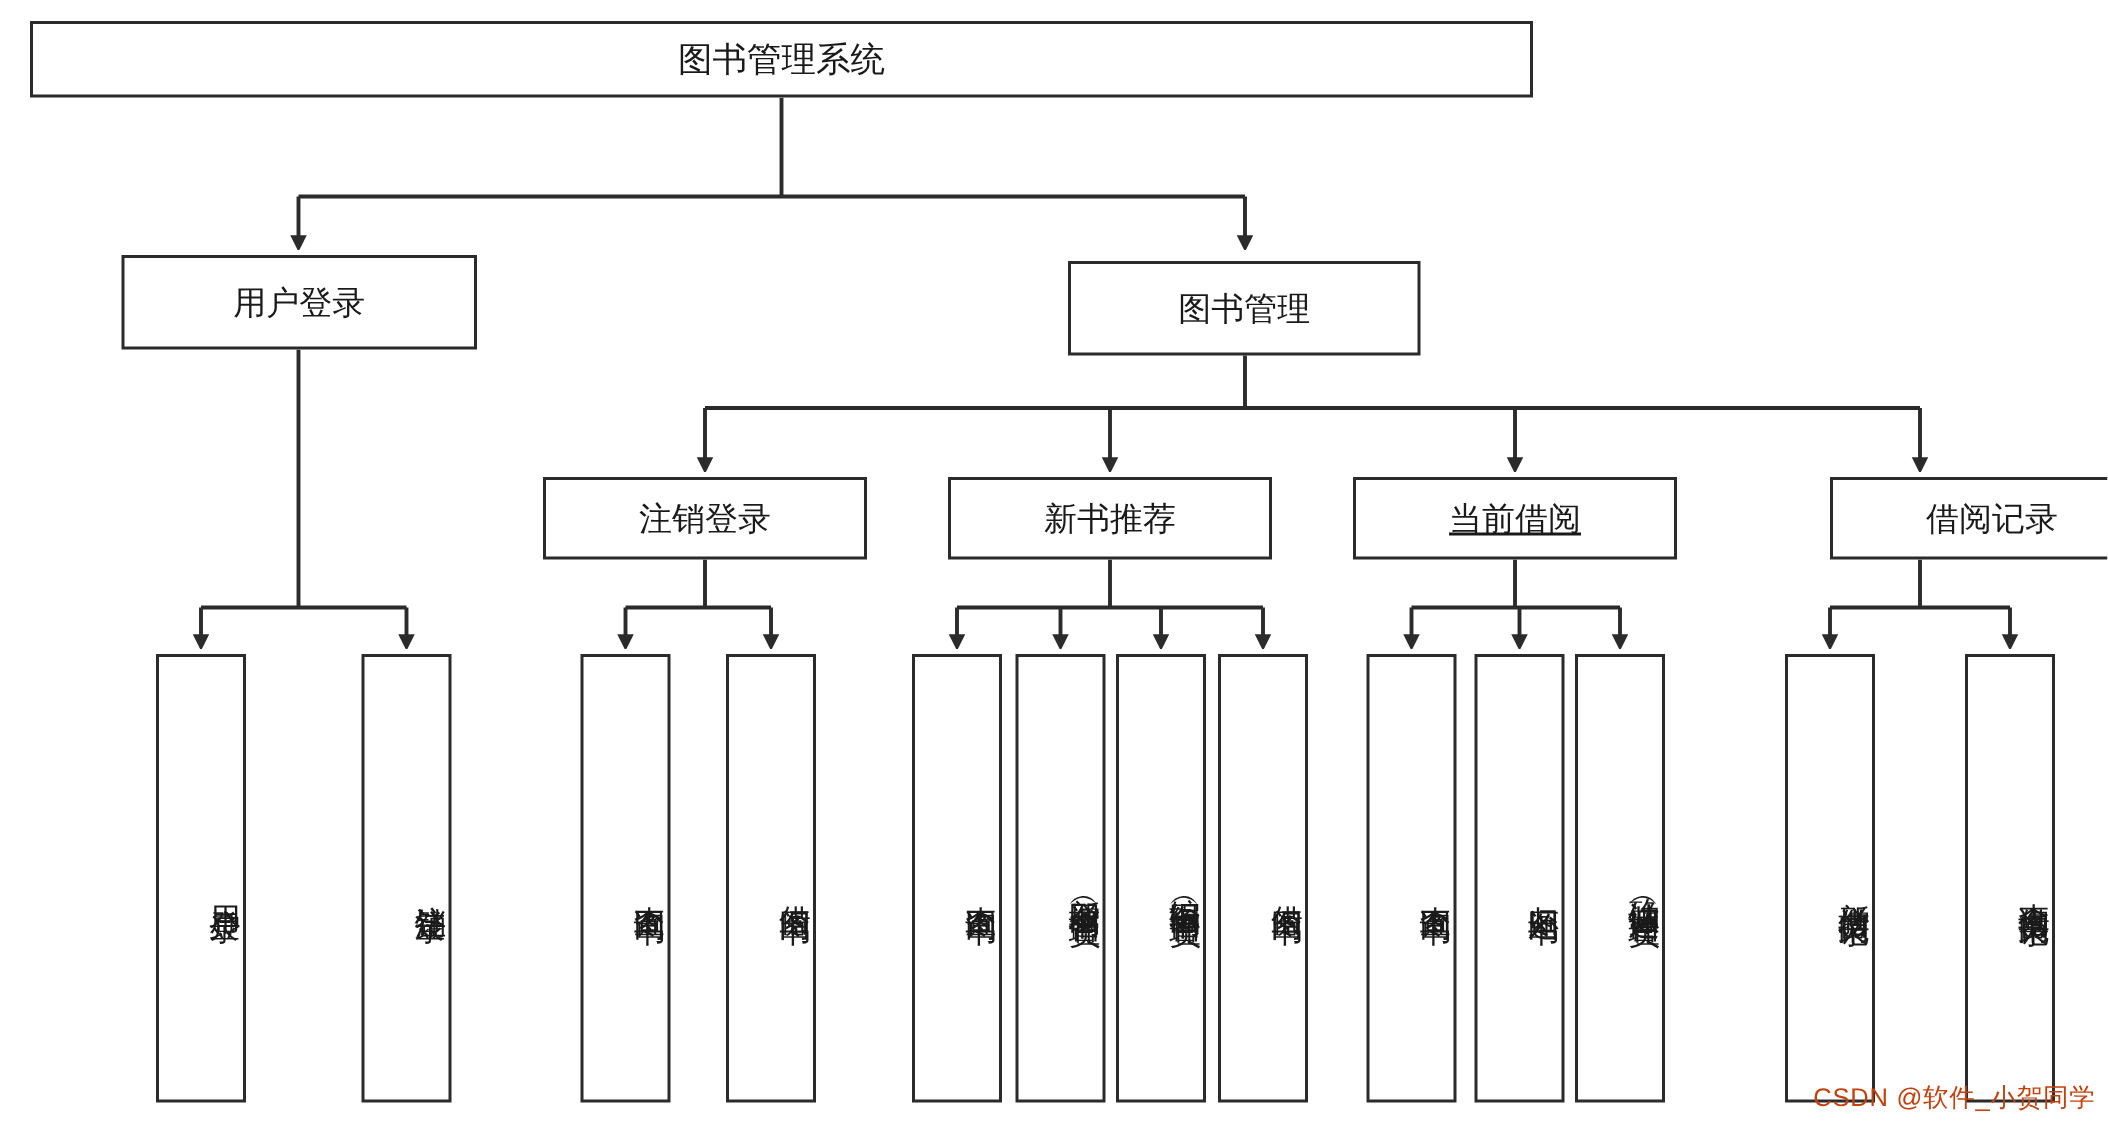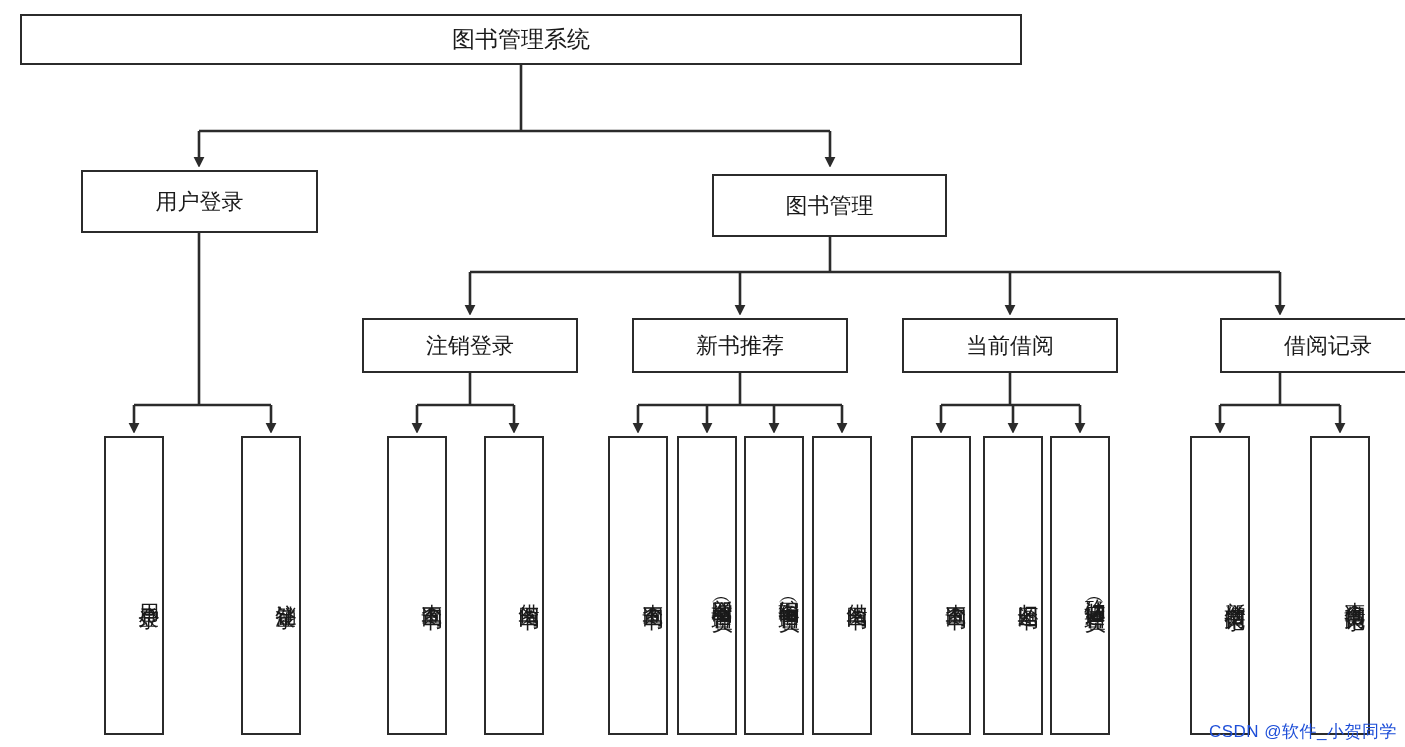--- a/index.html
+++ b/index.html
@@ -55,21 +55,21 @@
   .node.v .vtext {
     writing-mode: vertical-rl;
     text-orientation: upright;
     display: block;
   }
   .watermark {
     position: absolute;
     right: 8px;
     bottom: 4px;
     font-size: 17px;
-    color: #1d4ed8;
+    color: #c2410c;
     letter-spacing: 0.5px;
     white-space: nowrap;
   }
 </style>
 </head>
 <body>
 
 <div id="canvas">
 
   <svg id="wires" viewBox="0 0 1405 747" xmlns="http://www.w3.org/2000/svg">
@@ -134,21 +134,21 @@
   <div class="node h" style="left: 712px; top: 174px; width: 235px; height: 63px;">
     <span>图书管理</span>
   </div>
 
   <div class="node h" style="left: 362px; top: 318px; width: 216px; height: 55px;">
     <span>注销登录</span>
   </div>
   <div class="node h" style="left: 632px; top: 318px; width: 216px; height: 55px;">
     <span>新书推荐</span>
   </div>
-  <div class="node h" style="left: 902px; top: 318px; width: 216px; height: 55px;">
+  <div class="node h" style="left: 902px; top: 318px; width: 216px; height: 55px; text-decoration: underline;">
     <span>当前借阅</span>
   </div>
   <div class="node h" style="left: 1172px; top: 318px; width: 216px; height: 55px; margin-left: 48px;">
     <span>借阅记录</span>
   </div>
 
   <div class="node v" style="left: 104px; top: 436px; width: 60px; height: 299px;">
     <span class="vtext">用户登录</span>
   </div>
   <div class="node v" style="left: 241px; top: 436px; width: 60px; height: 299px;">

